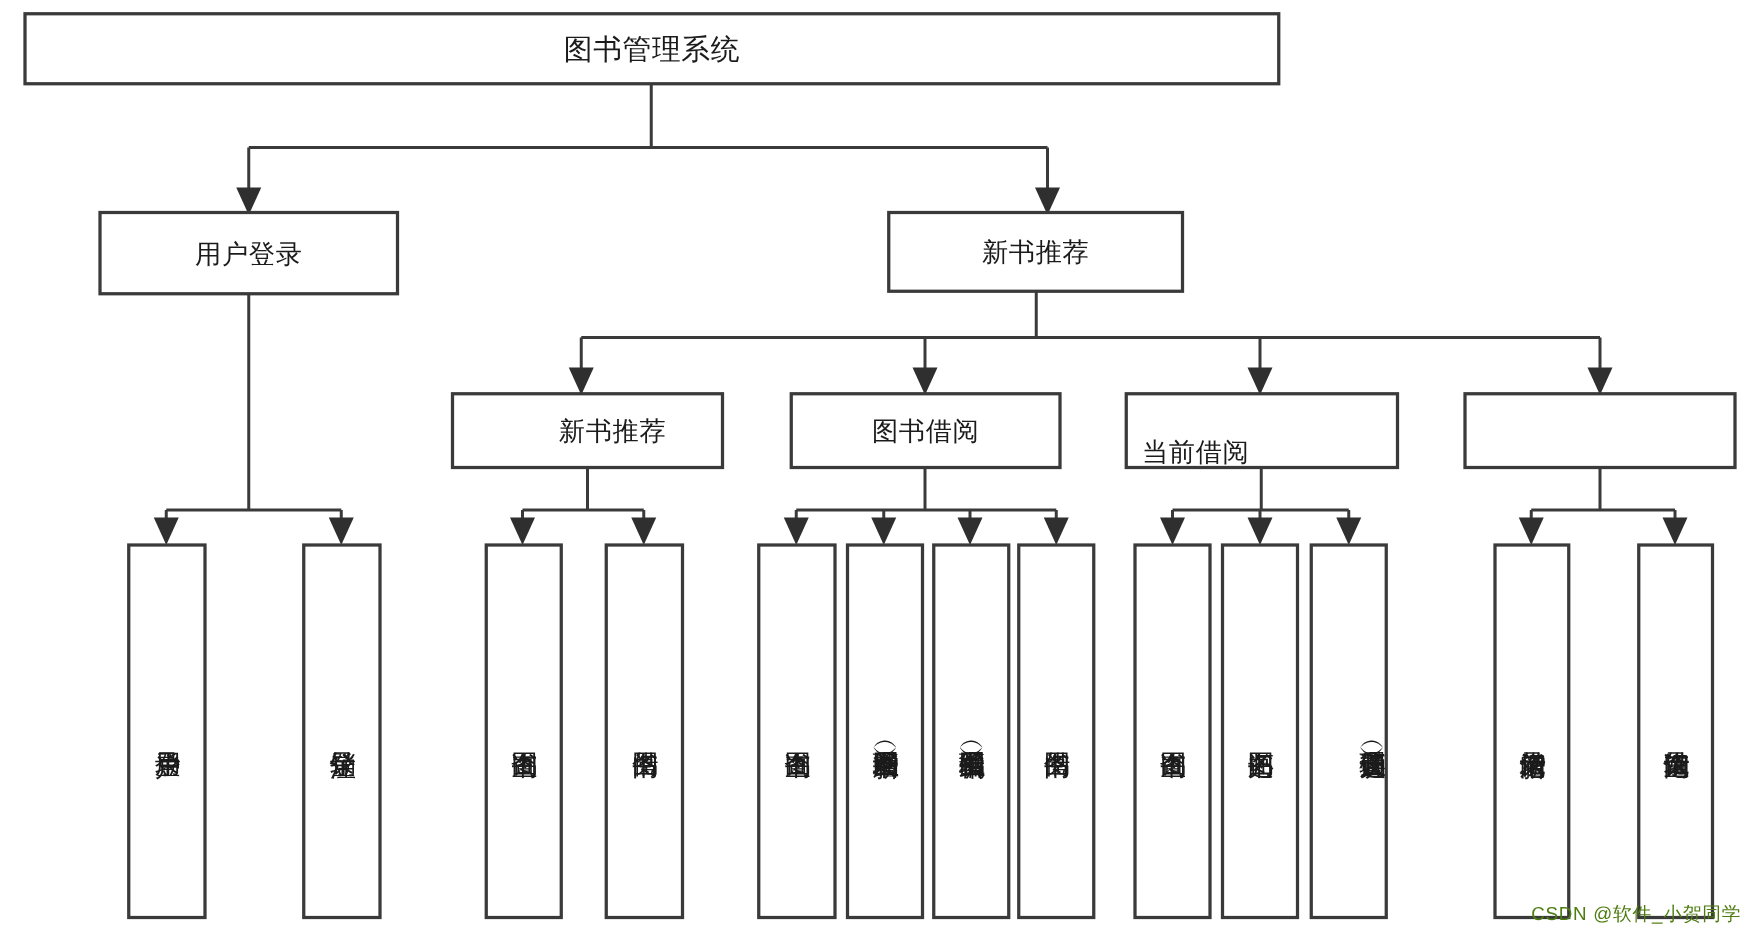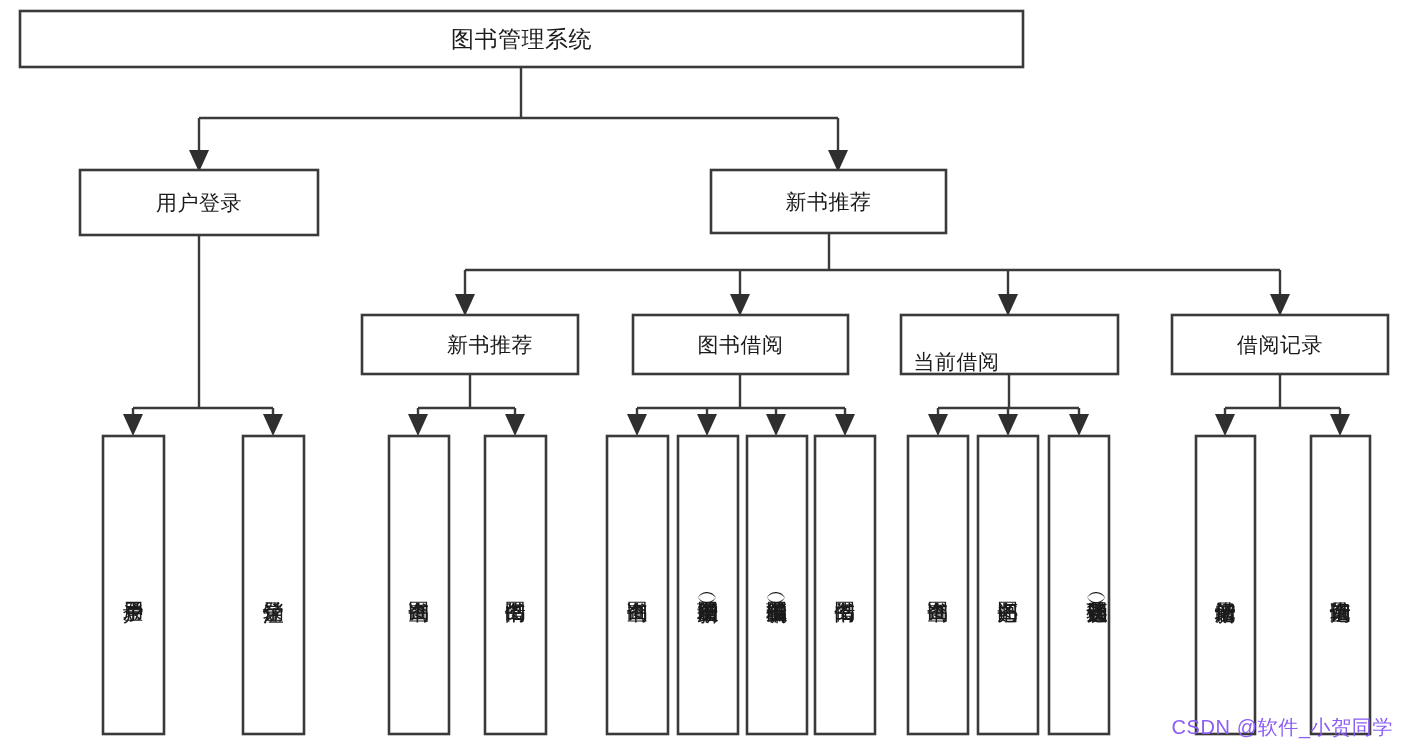--- a/index.html
+++ b/index.html
@@ -62,22 +62,22 @@
     line-height: 1.12;
     writing-mode: vertical-rl;
     text-orientation: upright;
     white-space: nowrap;
     pointer-events: none;
   }
   .watermark {
     position: absolute;
     right: 12px;
     bottom: 6px;
-    font-size: 20px;
-    color: #8b5cf6;
+    font-size: 15px;
+    color: #4d7c0f;
     letter-spacing: 0.6px;
     white-space: nowrap;
     pointer-events: none;
   }
 </style>
 </head>
 <body>
 
 <div id="diagram-root">
 
@@ -194,21 +194,20 @@
   <div class="node-label-h" style="left:80px; top:170px; width:238px; height:65px;text-align:center;">用户登录</div>
 
   <div class="node-label-h" style="left:711px; top:170px; width:235px; height:63px;">新书推荐</div>
 
   <div class="node-label-h" style="left:362px; top:315px; width:216px; height:59px;margin-left:20px;">新书推荐</div>
 
   <div class="node-label-h" style="left:633px; top:315px; width:215px; height:59px;">图书借阅</div>
 
   <div class="node-label-h" style="left:848px; top:315px; width:217px; height:59px;margin-top:17px;">当前借阅</div>
 
-  <div class="node-label-h" style="left:1172px; top:315px; width:216px; height:59px;">借阅记录</div>
 
   <div class="node-label-v" style="left:103px; top:436px; width:61px; height:298px;">用户登录</div>
 
   <div class="node-label-v" style="left:243px; top:436px; width:61px; height:298px;">注销登录</div>
 
   <div class="node-label-v" style="left:389px; top:436px; width:60px; height:298px;">查询图书</div>
 
   <div class="node-label-v" style="left:485px; top:436px; width:61px; height:298px;">借阅图书</div>
 
   <div class="node-label-v" style="left:607px; top:436px; width:61px; height:298px;">查询图书</div>

